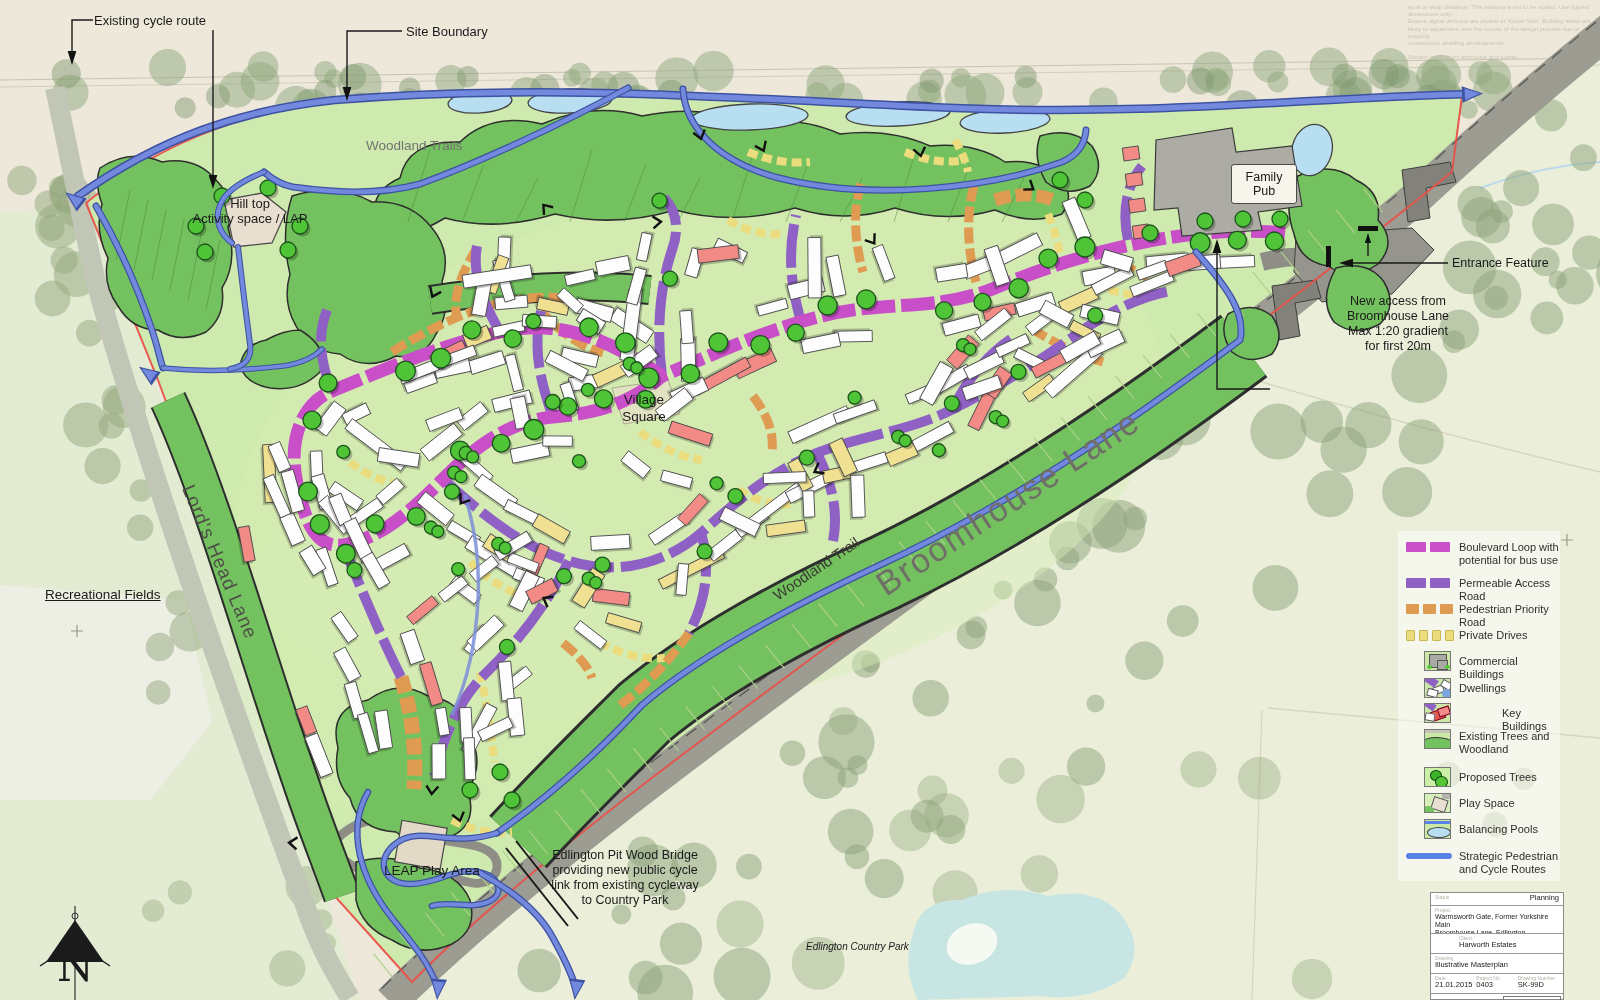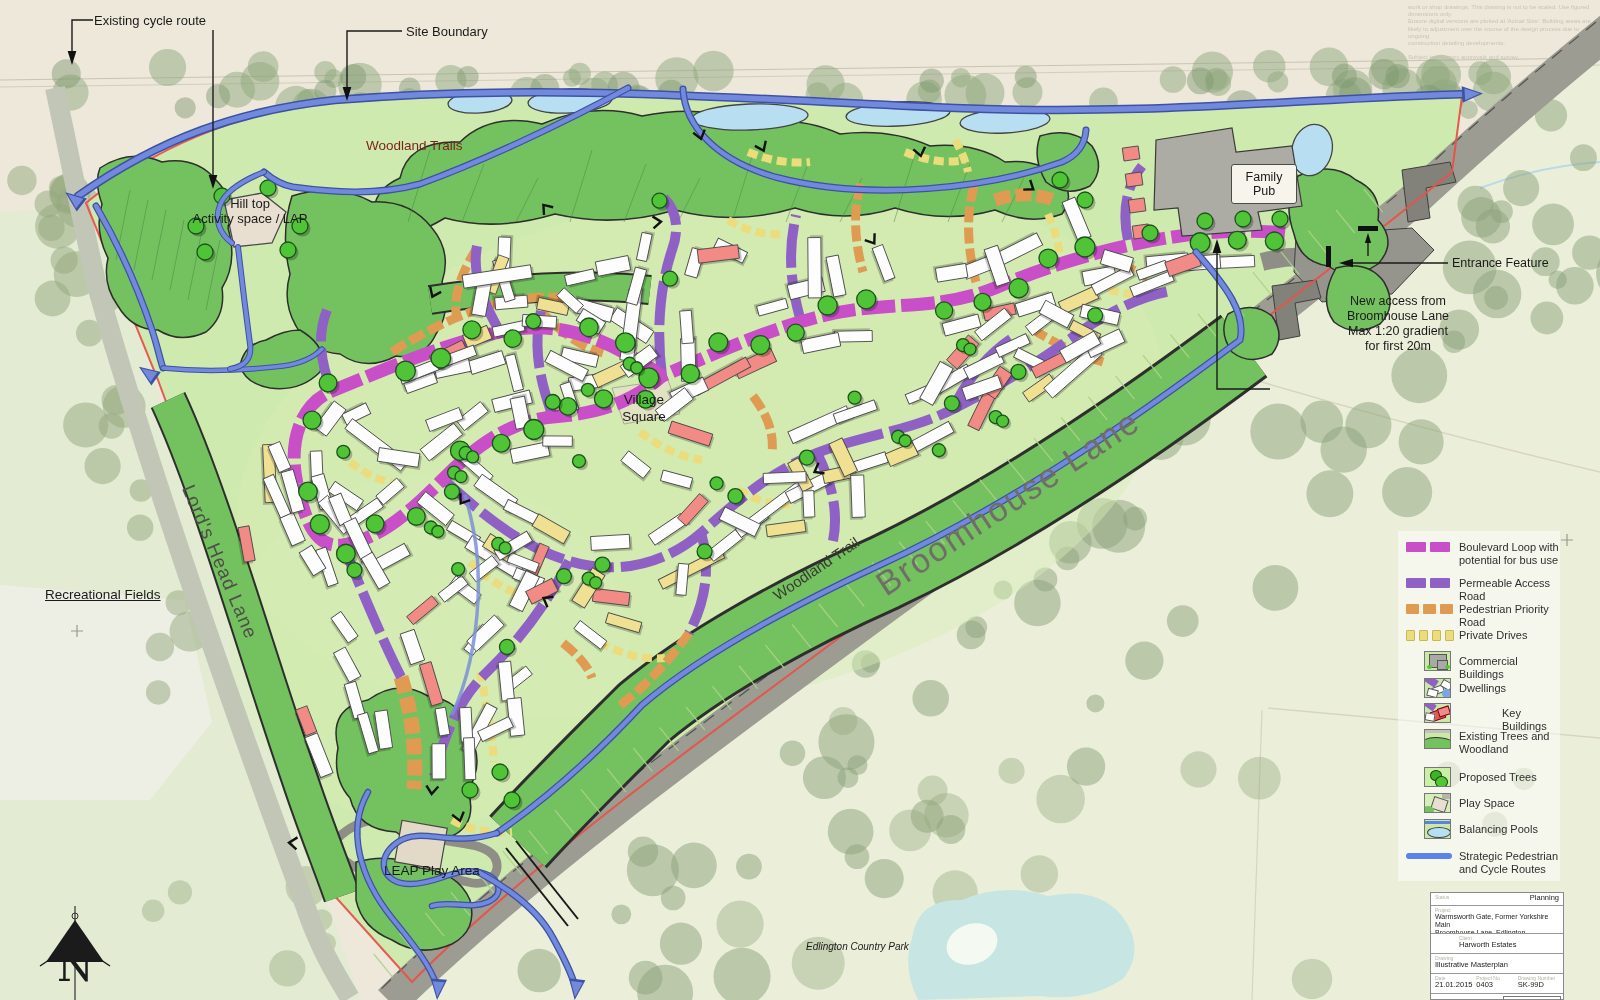--- a/index.html
+++ b/index.html
@@ -1077,34 +1077,38 @@
         <path d="M390,422 C420,402 452,387 487,374" fill="none"></path>
         <path d="M300,472 C320,522 340,572 365,617" fill="none"></path>
         <path d="M430,642 C460,617 495,592 530,570" fill="none"></path>
         <path d="M235,420 C255,470 272,520 285,565" fill="none"></path>
         <path d="M300,630 C320,680 340,730 362,775" fill="none"></path>
       </g>
     </svg>
 
 <div class="anno" style="left:94px;top:13px;font-size:13px;">Existing cycle route</div>
 <div class="anno" style="left:406px;top:24px;font-size:13px;">Site Boundary</div>
-<div class="anno" style="left:366px;top:138px;font-size:13.5px;color:#7f1d1d;">Woodland Trails</div>
+<div class="anno" style="left:366px;top:138px;font-size:13.5px;color:#737373;">Woodland Trails</div>
 <div class="anno c" style="left:165px;top:196px;width:170px;font-size:13px;line-height:15px;">Hill top
 Activity space / LAP</div>
 <div class="anno c labelbox" style="left:1231px;top:164px;width:66px;height:40px;font-size:12.5px;line-height:14px;padding-top:5px;">Family
 Pub</div>
 <div class="anno" style="left:1452px;top:256px;font-size:12.5px;">Entrance Feature</div>
 <div class="anno c" style="left:1330px;top:294px;width:136px;font-size:12.5px;line-height:15px;">New access from
 Broomhouse Lane
 Max 1:20 gradient
 for first 20m</div>
 <div class="anno" style="left:45px;top:587px;font-size:13.5px;text-decoration:underline;">Recreational Fields</div>
 <div class="anno c" style="left:598px;top:391px;width:92px;font-size:13.5px;line-height:17px;">Village
 Square</div>
 <div class="anno" style="left:384px;top:863px;font-size:13.5px;">LEAP Play Area</div>
+<div class="anno c" style="left:538px;top:848px;width:174px;font-size:12.5px;line-height:15px;">Edlington Pit Wood Bridge
+providing new public cycle
+link from existing cycleway
+to Country Park</div>
 <div class="anno" style="left:806px;top:941px;font-size:10px;font-style:italic;">Edlington Country Park</div>
 <div class="anno c rot" style="left:132px;top:551px;width:175px;font-size:19px;color:#4F4F47;letter-spacing:1px;transform:rotate(67deg);">Lord's Head Lane</div>
 <div class="anno c rot" style="left:843px;top:483px;width:330px;font-size:34px;color:#6F6F67;letter-spacing:2px;transform:rotate(-33.5deg);">Broomhouse Lane</div>
 <div class="anno c rot" style="left:742px;top:560px;width:148px;font-size:15px;color:#3A3A32;transform:rotate(-34deg);">Woodland Trail</div>
 <div class="anno" style="left:1408px;top:4px;width:190px;font-size:6px;line-height:7.2px;color:#C9C4B2;">work or shop drawings. This drawing is not to be scaled. Use figured
 dimensions only.
 Ensure digital versions are plotted at 'Actual Size'. Building areas are
 likely to adjustment over the course of the design process due to ongoing
 construction detailing developments.
 

